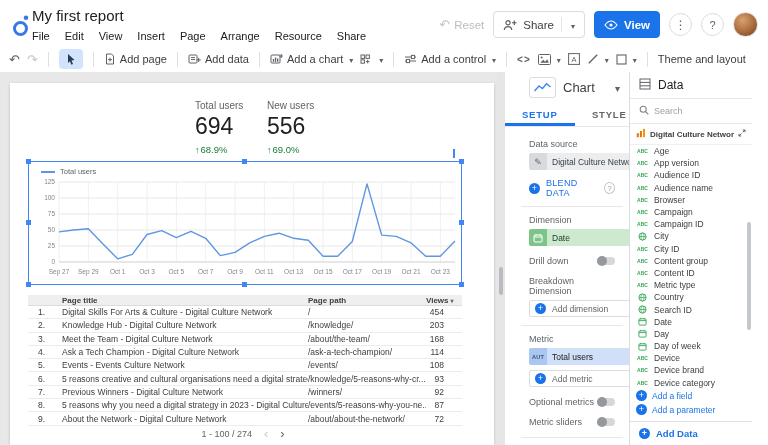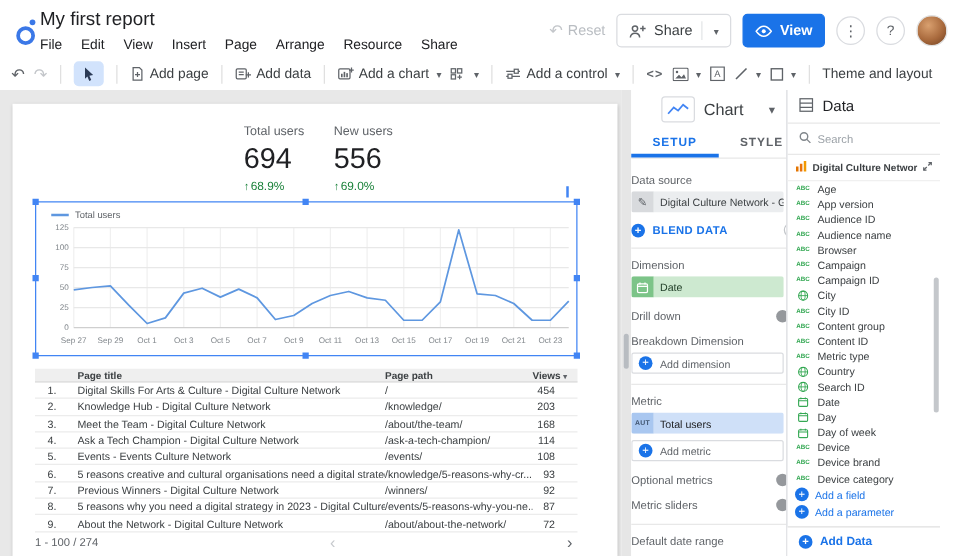--- a/index.html
+++ b/index.html
@@ -56,52 +56,52 @@
   .legend-line{width:14px;height:2px;background:#5e97e0}
   .plot{position:absolute;left:6px;top:16px}
 
   .data-table{position:absolute;left:18px;top:212px;width:434px;font-size:8.5px;color:#3c4043}
   .t-row{display:grid;grid-template-columns:34px 246px 118px 36px;align-items:center;height:13.3px;border-bottom:1px solid #ececec}
   .t-head{background:#efefef;font-weight:bold;height:11px;border-bottom:1px solid #dcdcdc;font-size:8px;color:#3c4043}
   .c-n{padding-left:10px}
   .c-title,.c-path{white-space:nowrap;overflow:hidden}
   .c-views{text-align:right;padding-right:18px}
   .sort-caret::after{content:"\25BE";font-size:6px;margin-left:2px;color:#5f6368}
-  .pagination{display:flex;justify-content:space-between;align-items:center;gap:12px;height:16px;font-size:9px;color:#5f6368;padding-right:4px}
+  .pagination{display:flex;justify-content:center;align-items:center;gap:12px;height:16px;font-size:9px;color:#5f6368;padding-right:4px}
   .pg-prev::after{content:"\2039";font-size:13px;color:#c6c9cd}
   .pg-next::after{content:"\203A";font-size:13px;color:#5f6368}
 
   
   .resizer{position:absolute;left:497px;top:0;width:8px;height:100%;background:#e6e6e6}
   .resizer-thumb{position:absolute;left:2px;top:195px;width:4px;height:28px;border-radius:2px;background:#b8bcc1}
 
   
   .chart-panel{position:absolute;left:505px;top:0;width:140px;height:100%;background:#fff;border-right:1px solid #e0e0e0}
   .cp-header{height:31px;display:flex;align-items:center;gap:7px;padding:0 24px}
   .cp-thumb{width:27px;height:21px;border:1px solid #dadce0;border-radius:3px;display:flex;align-items:center;justify-content:center}
   .cp-title{font-size:13px;color:#3c4043;flex:1}
   .cp-caret::after{content:"\25BE";font-size:10px;color:#5f6368}
   .tabs{display:flex;height:24px;border-bottom:1px solid #e8e8e8}
   .tab{flex:1;text-align:center;font-size:9.5px;font-weight:bold;letter-spacing:.8px;line-height:23px;color:#5f6368;cursor:pointer}
   .tab.active{color:#1a73e8;border-bottom:3px solid #1a73e8}
-  .cp-body{position:absolute;top:56px;left:0;width:134px;bottom:0;padding:5px 0;overflow:hidden}
+  .cp-body{position:absolute;top:56px;left:0;width:134px;bottom:0;padding:5px 24px;overflow:hidden}
   .cp-label{font-size:9px;color:#5f6368;margin:6px 0 4px}
   .chip{display:flex;height:17px;width:122px;border-radius:2px;overflow:hidden;font-size:8.5px;align-items:stretch;cursor:pointer}
   .chip-ic{width:18px;display:flex;align-items:center;justify-content:center;flex:none}
   .chip-body{flex:1;display:flex;align-items:center;padding:0 5px;white-space:nowrap;overflow:hidden}
   .chip-grey .chip-ic{background:#d8dadd;color:#5f6368;font-size:9px}
   .chip-grey .chip-body{background:#ebedef;color:#3c4043}
   .chip-green .chip-ic{background:#7cc488}
   .chip-green .chip-body{background:#cde9d0;color:#1d3b24}
   .chip-blue .chip-ic{background:#a9c7f0;color:#3f536e;font-size:5.5px;font-weight:bold;letter-spacing:.2px}
   .chip-blue .chip-body{background:#cfe0f8;color:#202124}
   .chip-outline{border:1px solid #dadce0;background:#fff;align-items:center;gap:6px;padding:0 5px;color:#5f6368}
   .plus-circle{width:11px;height:11px;border-radius:50%;background:#1a73e8;color:#fff;display:flex;align-items:center;justify-content:center;font-size:9px;line-height:1;flex:none}
   .plus-circle::after{content:"+"}
-  .blend-row{display:flex;align-items:center;gap:6px;margin:8px 0 6px;color:#1a73e8;font-size:9px;font-weight:bold;letter-spacing:.3px}
+  .blend-row{display:flex;align-items:center;gap:6px;margin:8px 0 6px;color:#1a73e8;font-size:9px;font-weight:normal;letter-spacing:.3px}
   .help-q{margin-left:auto;width:12px;height:12px;border:1px solid #c3c6ca;border-radius:50%;color:#9aa0a6;font-size:8px;display:flex;align-items:center;justify-content:center}
   .help-q::after{content:"?"}
   .cdiv{height:1px;background:#e8e8e8;margin:8px -8px}
   .toggle-row{display:flex;align-items:center;justify-content:space-between;margin:10px 0;font-size:9px;color:#5f6368}
   .toggle{width:18px;height:8px;border-radius:4px;background:#d5d7da;position:relative;flex:none;cursor:pointer}
   .toggle::before{content:"";position:absolute;left:0;top:-1px;width:10px;height:10px;border-radius:50%;background:#95989c}
   .cp-scrollthumb{position:absolute;right:1px;top:70px;width:4px;height:115px;background:#d8dadd;border-radius:2px}
 
   
   .data-panel{position:absolute;left:629px;top:0;width:123px;height:100%;background:#fff;border-left:1px solid #dadce0}

